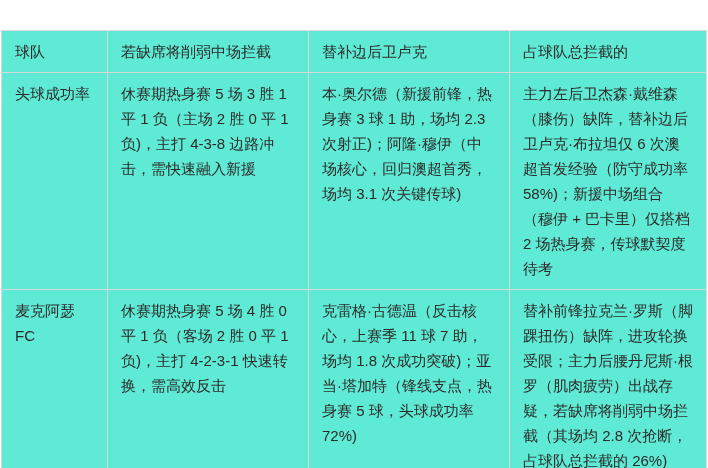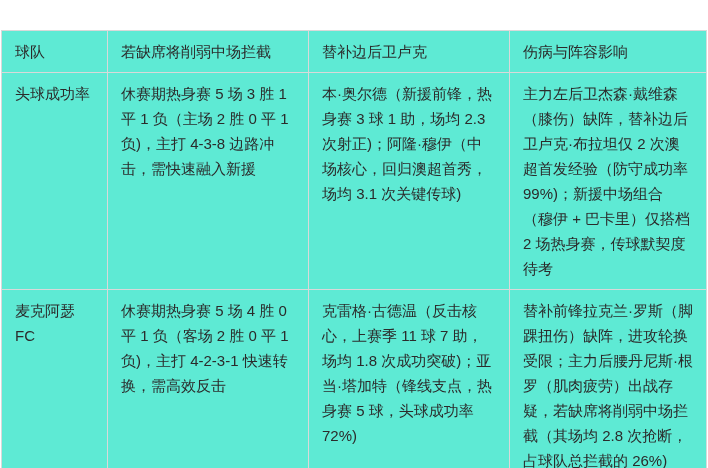--- a/index.html
+++ b/index.html
@@ -54,29 +54,29 @@
       <col class="c-team">
       <col class="c-form">
       <col class="c-players">
       <col class="c-injuries">
     </colgroup>
     <thead>
       <tr>
         <th>球队</th>
         <th>若缺席将削弱中场拦截</th>
         <th>替补边后卫卢克</th>
-        <th>伤病与阵容影响</th>
+        <th>占球队总拦截的</th>
       </tr>
     </thead>
     <tbody>
       <tr>
         <td>头球成功率</td>
         <td>休赛期热身赛 5 场 3 胜 1 平 1 负（主场 2 胜 0 平 1 负)，主打 4-3-8 边路冲击，需快速融入新援</td>
         <td>本·奥尔德（新援前锋，热身赛 3 球 1 助，场均 2.3 次射正)；阿隆·穆伊（中场核心，回归澳超首秀，场均 3.1 次关键传球)</td>
-        <td>主力左后卫杰森·戴维森（膝伤）缺阵，替补边后卫卢克·布拉坦仅 2 次澳超首发经验（防守成功率 99%)；新援中场组合（穆伊 + 巴卡里）仅搭档 2 场热身赛，传球默契度待考</td>
+        <td>主力左后卫杰森·戴维森（膝伤）缺阵，替补边后卫卢克·布拉坦仅 6 次澳超首发经验（防守成功率 58%)；新援中场组合（穆伊 + 巴卡里）仅搭档 2 场热身赛，传球默契度待考</td>
       </tr>
       <tr>
         <td>麦克阿瑟FC</td>
         <td>休赛期热身赛 5 场 4 胜 0 平 1 负（客场 2 胜 0 平 1 负)，主打 4-2-3-1 快速转换，需高效反击</td>
         <td>克雷格·古德温（反击核心，上赛季 11 球 7 助，场均 1.8 次成功突破)；亚当·塔加特（锋线支点，热身赛 5 球，头球成功率 72%)</td>
         <td>替补前锋拉克兰·罗斯（脚踝扭伤）缺阵，进攻轮换受限；主力后腰丹尼斯·根罗（肌肉疲劳）出战存疑，若缺席将削弱中场拦截（其场均 2.8 次抢断，占球队总拦截的 26%)</td>
       </tr>
     </tbody>
   </table>
 </div>

